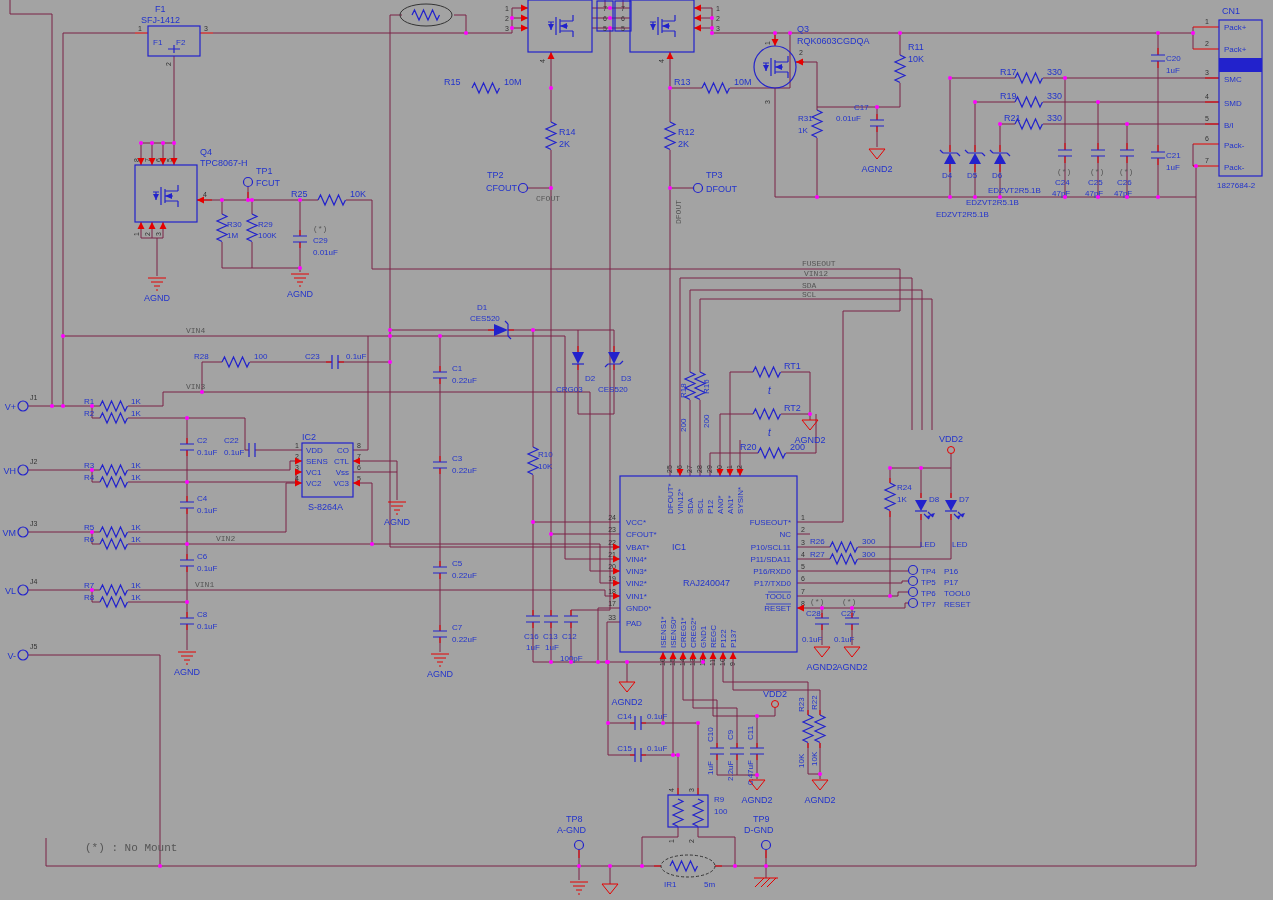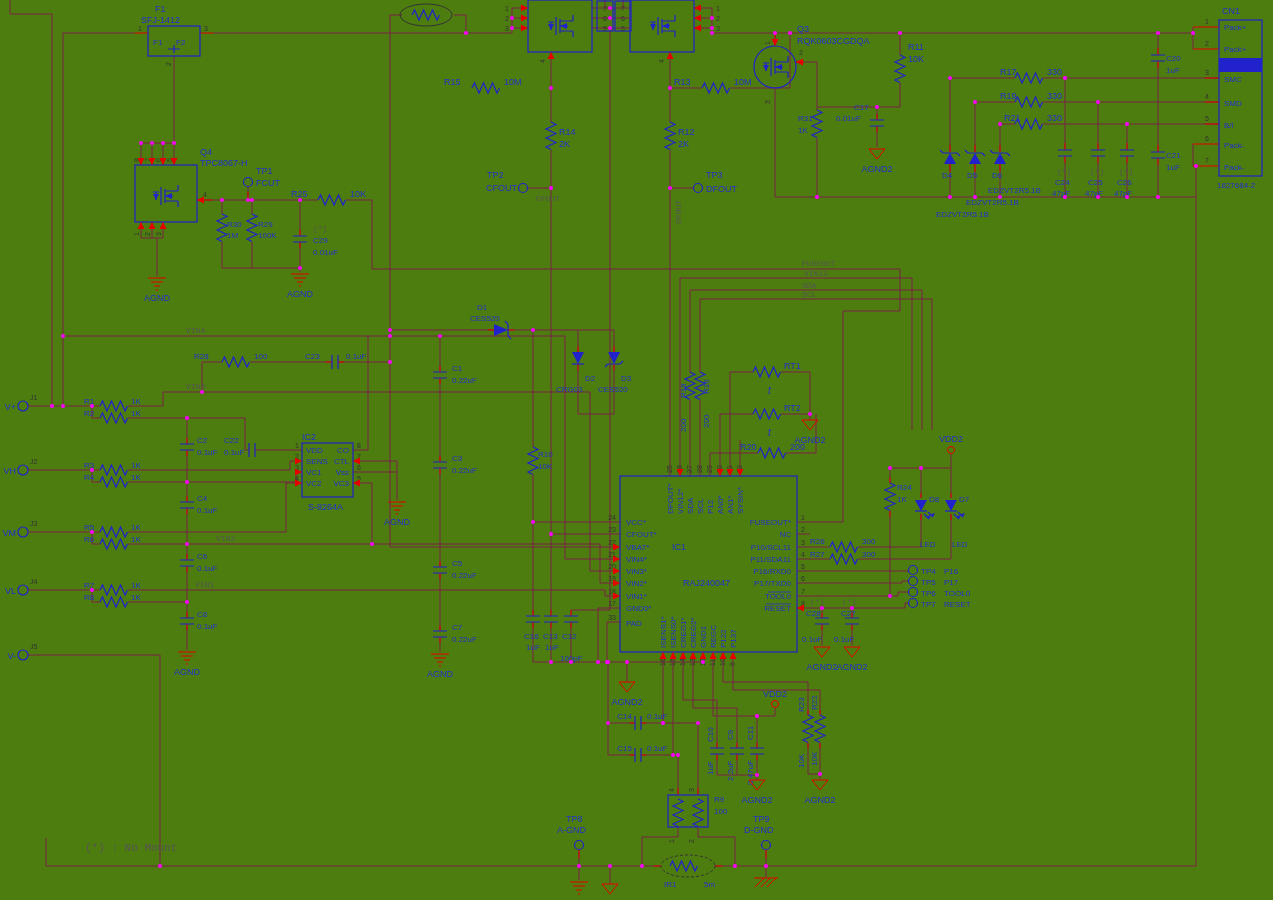--- a/index.html
+++ b/index.html
@@ -1,16 +1,16 @@
 <!DOCTYPE html>
 <html><head>
 <meta charset="utf-8">
 <style>
   html,body{margin:0;padding:0;background:#fff}
-  #stage{width:1273px;height:900px;position:relative;background:#4d7c0f}
+  #stage{width:1273px;height:900px;position:relative;background:#a3a3a3}
   svg{display:block}
   .w{stroke:#7b2346;fill:none;stroke-width:1}
   .r{stroke:#e60000;fill:none;stroke-width:1}
   .b{stroke:#2222cc;fill:none;stroke-width:1.2}
   .bk{stroke:#333;fill:none;stroke-width:1}
   .bf{fill:#2222cc;stroke:none}
   .rf{fill:#e60000;stroke:none}
   .j{fill:#ff00ff;stroke:none}
   text{font-family:"Liberation Sans",sans-serif}
   text.c{fill:#2233cc;font-size:9px}

